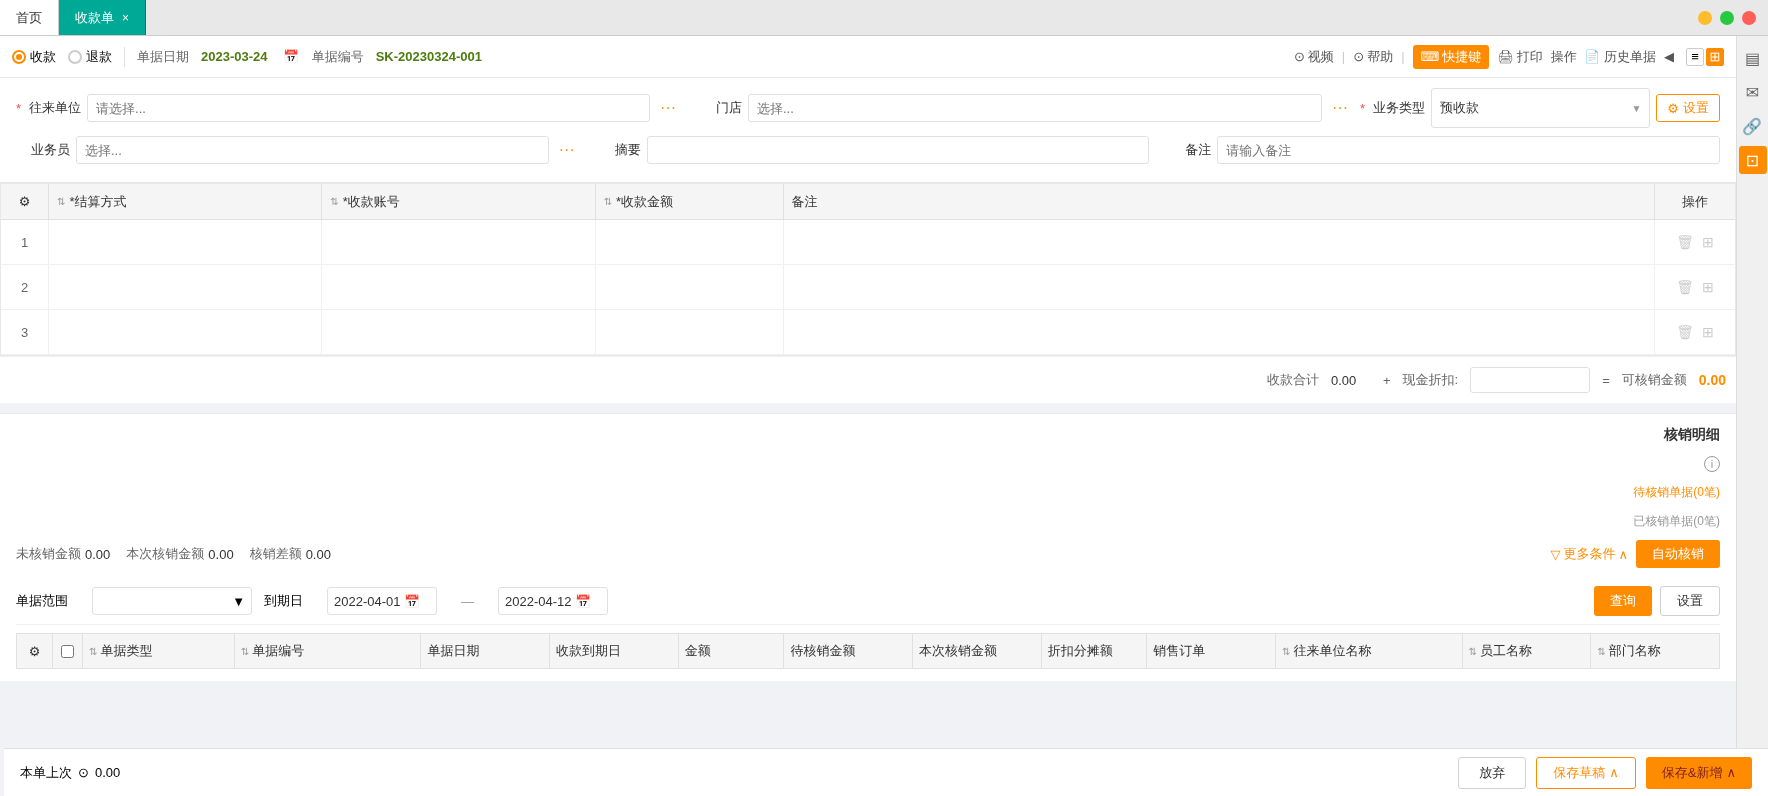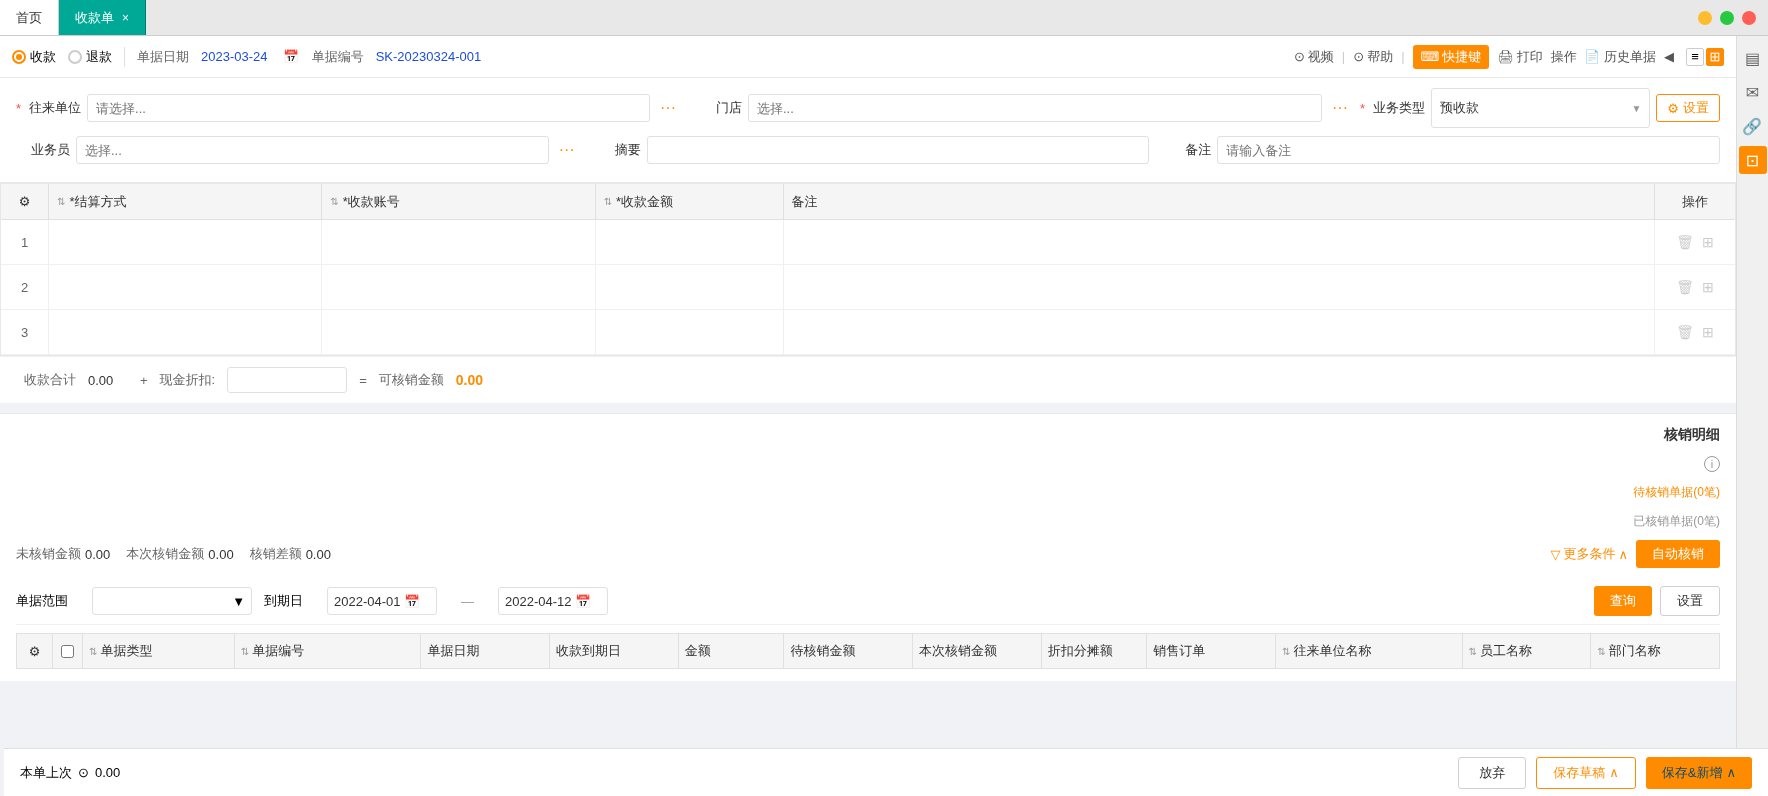--- a/index.html
+++ b/index.html
@@ -35,21 +35,21 @@
     }
     .radio-group { display: flex; align-items: center; gap: 12px; }
     .radio-item { display: flex; align-items: center; gap: 4px; cursor: pointer; }
     .radio-dot { width: 14px; height: 14px; border-radius: 50%; border: 2px solid #ccc; display: flex; align-items: center; justify-content: center; }
     .radio-dot.active { border-color: #ff8c00; }
     .radio-dot.active::after { content: ''; width: 6px; height: 6px; border-radius: 50%; background: #ff8c00; }
 
     .divider-v { width: 1px; height: 20px; background: #e0e0e0; }
 
     .field-label { color: #666; white-space: nowrap; }
-    .field-value { color: #1d4ed8; font-weight: 400; }
+    .field-value { color: #4d7c0f; font-weight: 700; }
     .icon-cal { color: #ff8c00; margin-left: 4px; cursor: pointer; }
 
     .toolbar-right { margin-left: auto; display: flex; align-items: center; gap: 8px; }
     .tool-btn { display: flex; align-items: center; gap: 3px; color: #555; cursor: pointer; white-space: nowrap; }
     .tool-btn-orange { background: #ff8c00; color: #fff; border: none; border-radius: 3px; padding: 3px 8px; cursor: pointer; display: flex; align-items: center; gap: 3px; }
     .layout-icons { display: flex; align-items: center; gap: 2px; margin-left: 4px; }
     .layout-icon { width: 18px; height: 18px; border: 1px solid #ccc; display: flex; align-items: center; justify-content: center; cursor: pointer; border-radius: 2px; }
     .layout-icon.active { background: #ff8c00; color: #fff; border-color: #ff8c00; }
 
     
@@ -80,22 +80,22 @@
     .th-sort { color: #999; font-size: 10px; cursor: pointer; }
     .table-row { display: flex; border-bottom: 1px solid #f0f0f0; min-height: 44px; align-items: center; }
     .td { flex: 1; padding: 0 8px; height: 44px; border-right: 1px solid #f0f0f0; display: flex; align-items: center; }
     .td:last-child { border-right: none; }
     .td-num { width: 48px; flex: none; justify-content: center; color: #666; }
     .td-ops { width: 80px; flex: none; justify-content: center; gap: 8px; }
     .op-icon { color: #ccc; cursor: pointer; font-size: 14px; }
 
     
     .summary-row {
-      background: #fff; display: flex; align-items: center; justify-content: flex-start;
-      padding: 10px 24px; gap: 12px; border-top: 1px solid #f0f0f0;
+      background: #fff; display: flex; align-items: center; justify-content: flex-end;
+      padding: 10px 10px; gap: 12px; border-top: 1px solid #f0f0f0;
     }
     .sum-label { color: #666; }
     .sum-value { color: #333; font-weight: 500; min-width: 40px; }
     .sum-orange { color: #ff8c00; font-weight: 600; font-size: 14px; }
     .sum-input { width: 120px; height: 26px; border: 1px solid #e0e0e0; border-radius: 3px; padding: 0 6px; outline: none; }
 
     
     .section { background: #fff; margin-top: 10px; padding: 12px 16px; border-top: 1px solid #e8e8e8; }
     .section-header { display: flex; align-items: flex-end; gap: 12px; margin-bottom: 10px; flex-direction: column; }
     .section-title { font-size: 14px; font-weight: 600; color: #333; }
@@ -125,21 +125,21 @@
     .bth:last-child { border-right: none; }
     .bth-sm { width: 36px; flex: none; justify-content: center; }
     .bth-check { width: 30px; flex: none; justify-content: center; }
 
     
     .footer { background: #fff; height: 48px; display: flex; align-items: center; padding: 0 16px; border-top: 1px solid #e0e0e0; gap: 16px; position: fixed; bottom: 0; left: 4px; right: 0; z-index: 100; }
     .footer-info { display: flex; align-items: center; gap: 6px; }
     .footer-btns { margin-left: auto; display: flex; gap: 10px; }
     .btn-abandon { background: #fff; border: 1px solid #d0d0d0; border-radius: 3px; padding: 6px 20px; cursor: pointer; color: #333; }
     .btn-save-draft { background: #fff; border: 1px solid #ff8c00; color: #ff8c00; border-radius: 3px; padding: 6px 16px; cursor: pointer; display: flex; align-items: center; gap: 4px; }
-    .btn-save-new { background: #ff8c00; border: none; color: #0c4a6e; border-radius: 3px; padding: 6px 16px; cursor: pointer; display: flex; align-items: center; gap: 4px; }
+    .btn-save-new { background: #ff8c00; border: none; color: #7f1d1d; border-radius: 3px; padding: 6px 16px; cursor: pointer; display: flex; align-items: center; gap: 4px; }
 
     
     .right-sidebar {
       position: fixed; right: 0; top: 36px; bottom: 0; width: 32px;
       background: #f0f0f0; display: flex; flex-direction: column; align-items: center;
       padding-top: 8px; gap: 6px; border-left: 1px solid #ddd; z-index: 50;
     }
     .sidebar-icon { width: 28px; height: 28px; display: flex; align-items: center; justify-content: center; cursor: pointer; color: #666; font-size: 16px; border-radius: 3px; }
     .sidebar-icon.active { background: #ff8c00; color: #fff; }
 

